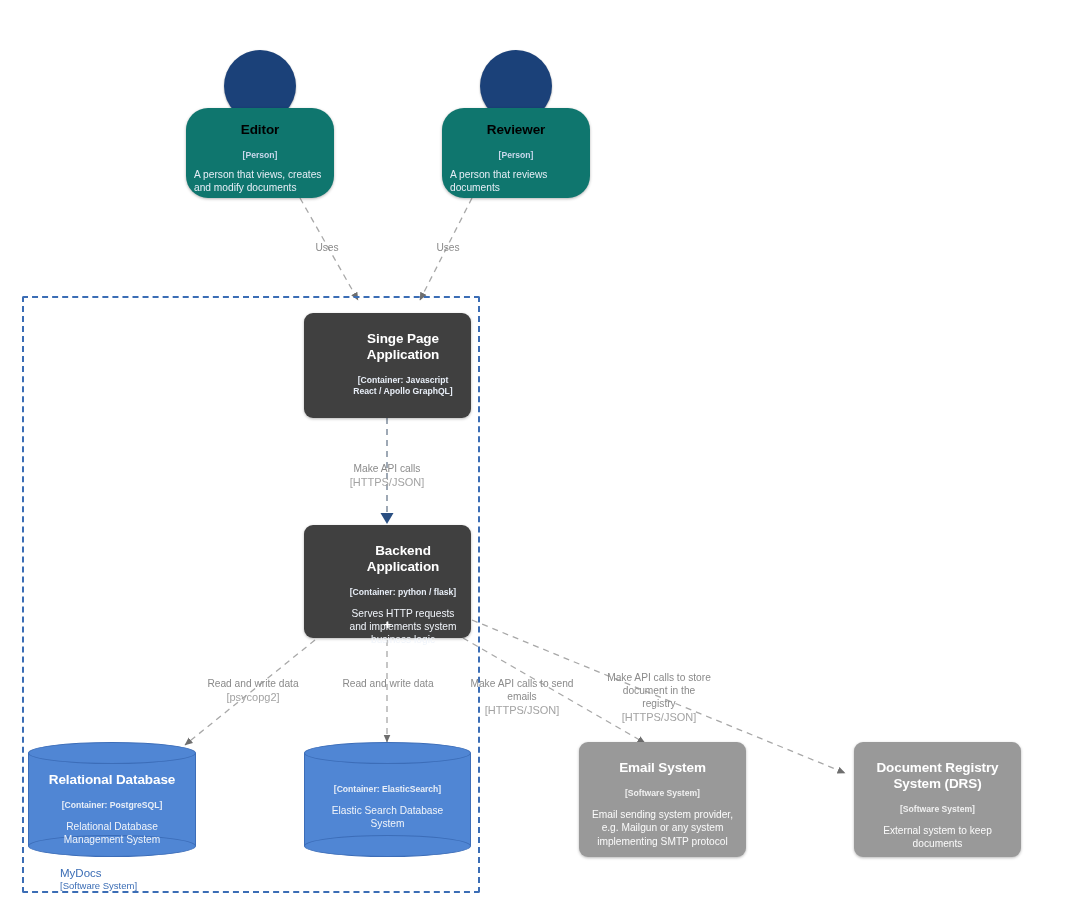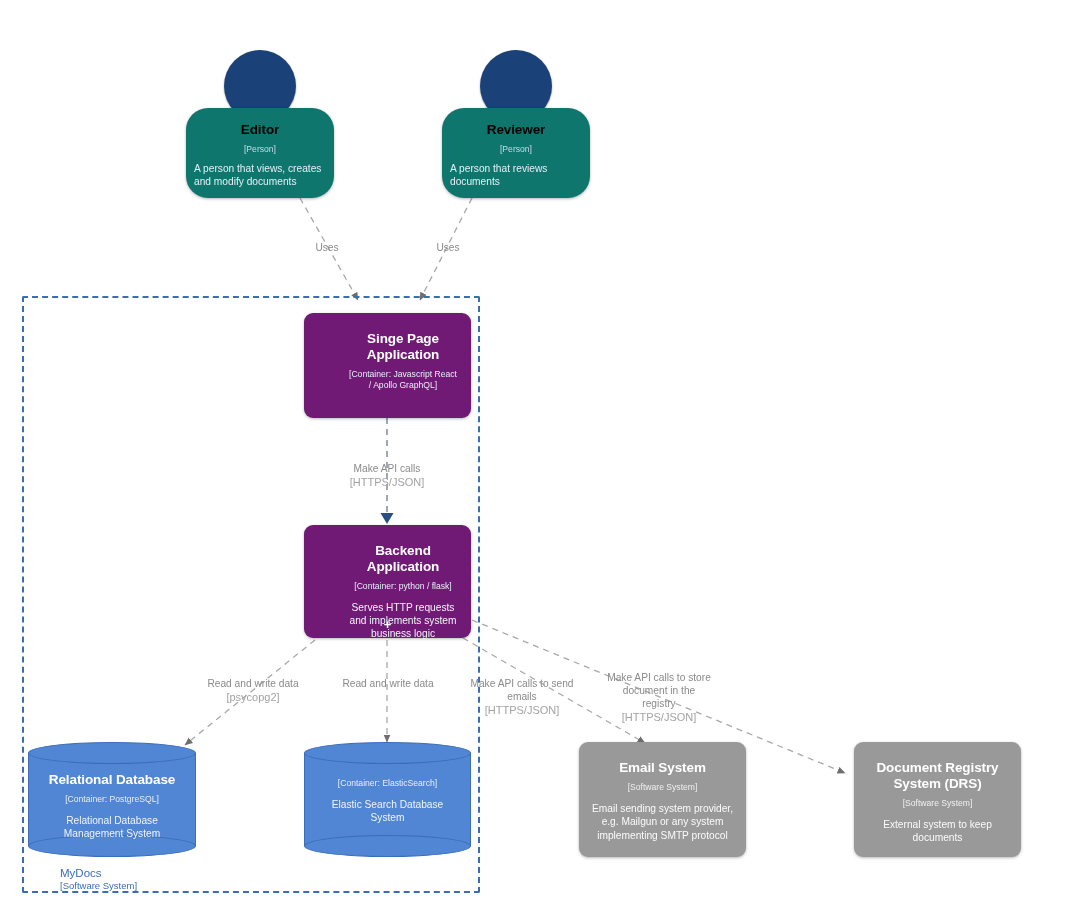--- a/index.html
+++ b/index.html
@@ -39,22 +39,23 @@
   }
   .n-title {
     font-weight: bold;
     font-size: 13.5px;
     line-height: 1.18;
     letter-spacing: -0.1px;
   }
   .n-tech {
     font-size: 8.6px;
     line-height: 1.25;
-    margin-top: 6px;
+    margin-top: 12px;
     color: #e8eef7;
+    font-weight: bold;
   }
   .n-desc {
     font-size: 10.2px;
     line-height: 1.32;
     margin-top: 9px;
     color: #f0f4fa;
   }
 
   
   .person-wrap { position: absolute; }
@@ -88,21 +89,21 @@
   .person-body .n-tech { color: #c9d8ec; }
   .person-body .n-desc { color: #e6edf6; margin-top: 7px; }
 
   
   .box {
     border-radius: 9px;
     justify-content: flex-start;
     padding: 18px 12px 10px 12px;
     box-shadow: 0 1px 3px rgba(0,0,0,0.28);
   }
-  .box.blue { background: #701a75; padding-left: 43px; }
+  .box.blue { background: #404040; padding-left: 43px; }
   .box.gray { background: #999999; }
   .box.gray .n-tech { color: #f0f0f0; }
   .box.gray .n-desc { color: #fbfbfb; }
 
   .plus-icon {
     position: absolute;
     left: 50%;
     bottom: 8px;
     margin-left: -5px;
     width: 10px;

